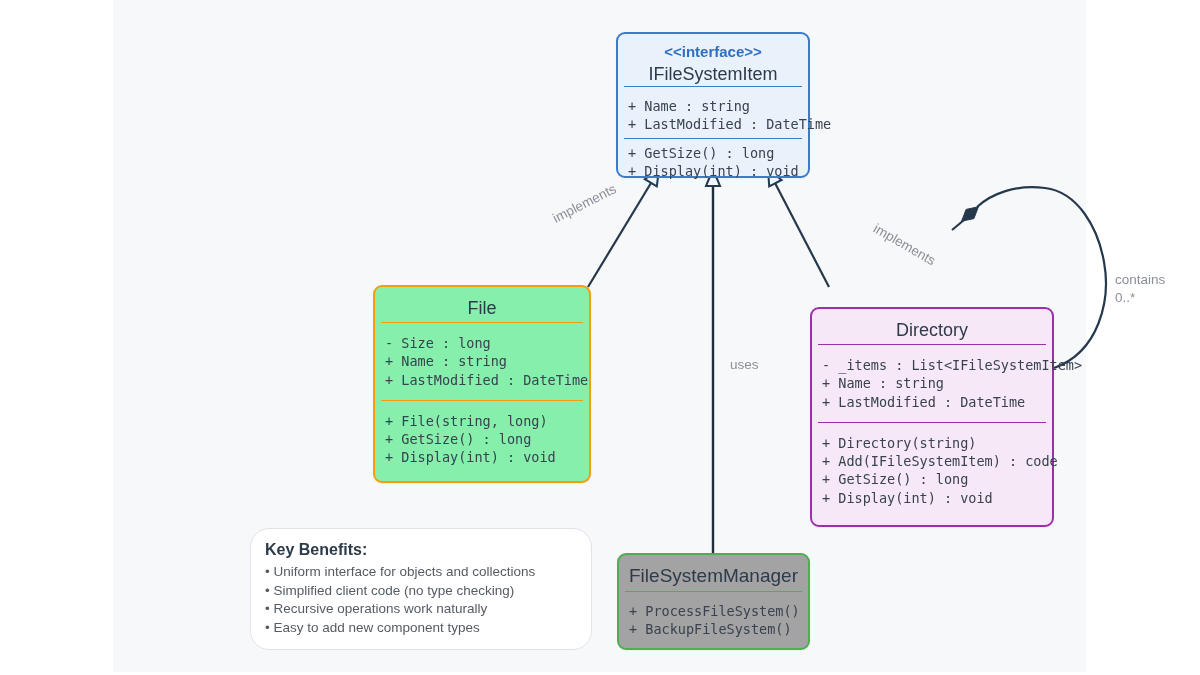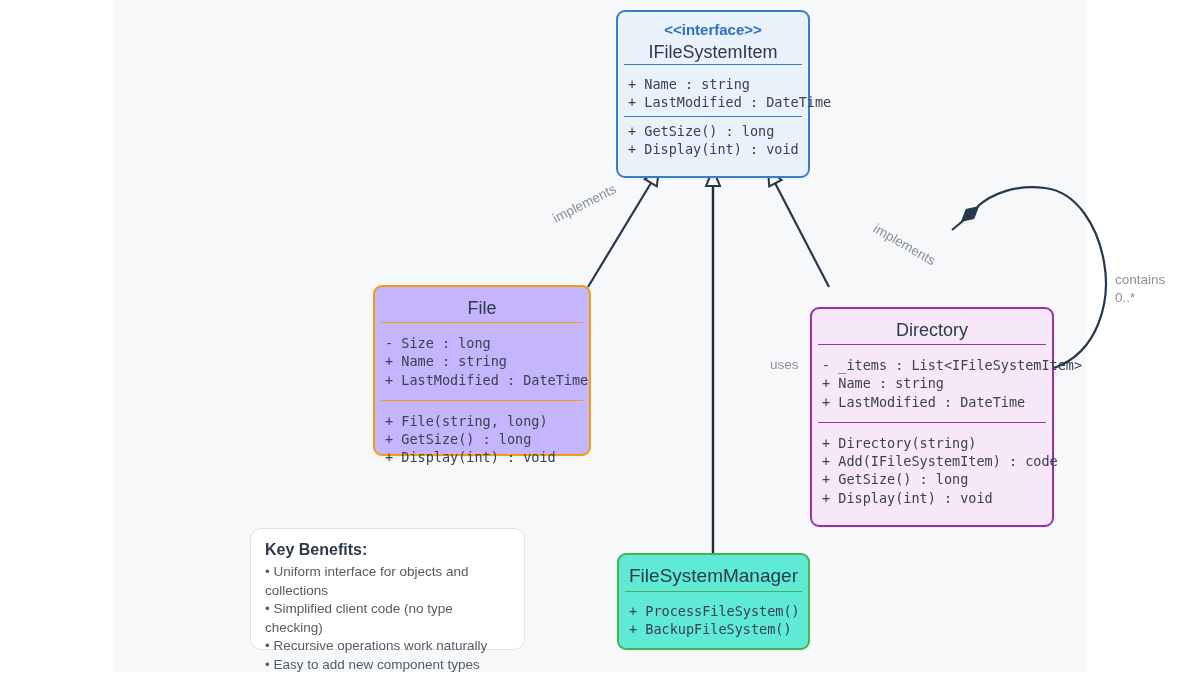--- a/index.html
+++ b/index.html
@@ -32,43 +32,43 @@
   .uml.iface .title { line-height:24px; }
   .uml .pad-title { padding-top:7px; }
   .sep { border-top:1.6px solid; margin:0 6px; }
   .code {
     font-family:"DejaVu Sans Mono", monospace; font-size:13.5px;
     line-height:18.3px; color:#39424e; white-space:nowrap;
     padding:11px 0 0 10px;
   }
   .uml.iface .code.attrs { padding-top:10px; padding-bottom:4px; }
   .uml.iface .code.methods { padding-top:5px; }
-  .box-interface { left:503px; top:10px; width:194px; height:168px;
+  .box-interface { left:503px; top:32px; width:194px; height:146px;
     background:#e9f1fb; border:2.5px solid #3b7cc8; }
   .box-interface .sep { border-color:#3b7cc8; }
-  .box-file { left:260px; top:285px; width:218px; height:171px;
-    background:#c4b5fd; border:2.5px solid #f59e0b; }
+  .box-file { left:260px; top:285px; width:218px; height:198px;
+    background:#86efac; border:2.5px solid #f59e0b; }
   .box-file .sep { border-color:#f59e0b; }
   .box-directory { left:697px; top:285px; width:244px; height:220px;
     background:#f6e8f7; border:2.5px solid #9c30a8;margin-top:22px; }
   .box-directory .sep { border-color:#9c30a8; }
   .box-manager { left:504px; top:553px; width:193px; height:97px;
-    background:#5eead4; border:2.5px solid #4caf50; }
+    background:#a3a3a3; border:2.5px solid #4caf50; }
   .box-manager .sep { border-color:#4caf50; }
   .box-manager .title { font-size:19px; line-height:30px; padding-top:6px; }
   .box-manager .code { padding-top:10px; }
   .rel-label {
     position:absolute; z-index:3; color:#8a8f98; font-size:13.5px;
     white-space:nowrap;
   }
   .rot-left  { transform:rotate(-27deg); }
   .rot-right { transform:rotate(30deg); }
   .benefits {
-    position:absolute; left:137px; top:528px; width:275px; height:122px;
-    background:#ffffff; border:1px solid #e1e3e8; border-radius:11px;
+    position:absolute; left:137px; top:528px; width:342px; height:122px;
+    background:#ffffff; border:1px solid #e1e3e8; border-radius:19px;
     z-index:2; padding:10px 14px 0 14px;
   }
   .benefits h3 { font-size:16px; line-height:22px; color:#2d3a4a; }
   .benefits ul { list-style:none; padding-top:2px; }
   .benefits li {
     font-size:13.5px; line-height:18.5px; color:#555b63;
   }
   .benefits li::before { content:"• "; }
 </style>
 </head>
@@ -96,21 +96,21 @@
 
       <g>
         <path d="M941,368 C986,352 998,300 991,262 C985,228 965,192 932,188 C903,184 878,194 864,207" fill="none" stroke="#26384c" stroke-width="2.2"></path>
         <line x1="851" y1="220" x2="839" y2="230" stroke="#26384c" stroke-width="2.2"></line>
         <polygon points="865.4,206.8 860.9,218.6 848.6,221.2 853.1,209.4" fill="#26384c" stroke="#26384c" stroke-width="1"></polygon>
       </g>
     </svg>
 
     <div class="rel-label rot-left" style="left:437px; top:196px;">implements</div>
     <div class="rel-label rot-right" style="left:757px; top:237px;">implements</div>
-    <div class="rel-label" style="left:617px; top:357px;margin-left:40px;">uses</div>
+    <div class="rel-label" style="left:617px; top:357px;">uses</div>
     <div class="rel-label" style="left:1002px; top:272px;">contains</div>
     <div class="rel-label" style="left:1002px; top:290px;">0..*</div>
 
     <div class="uml iface box-interface">
       <div class="stereo">&lt;&lt;interface&gt;&gt;</div>
       <div class="title">IFileSystemItem</div>
       <div class="sep"></div>
       <div class="code attrs">
         <div>+ Name : string</div>
         <div>+ LastModified : DateTime</div>

